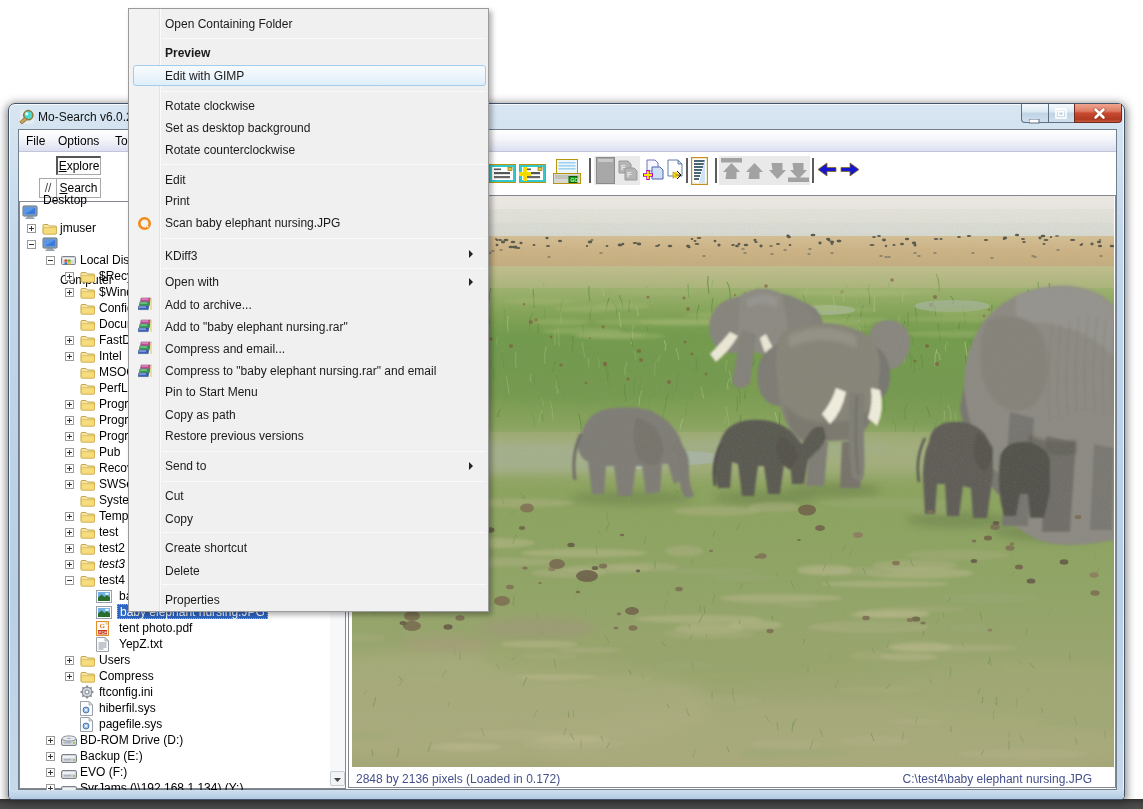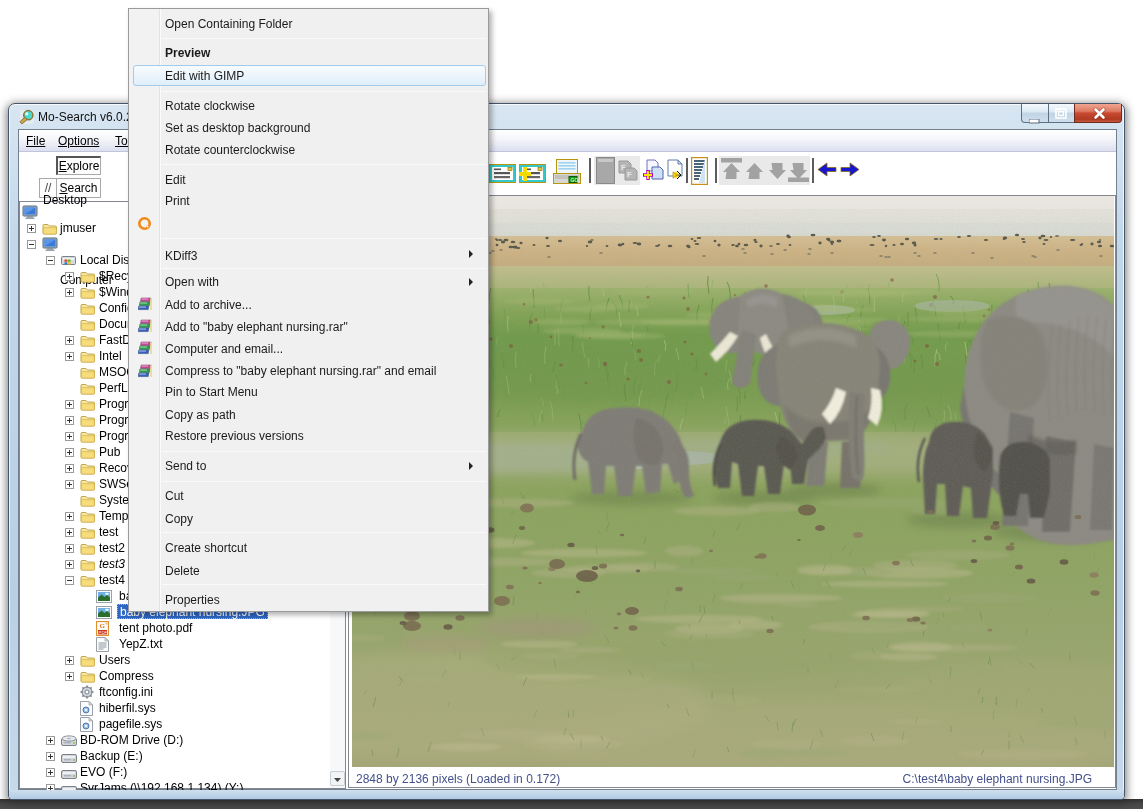--- a/index.html
+++ b/index.html
@@ -15,21 +15,21 @@
 #capbtns{position:absolute;left:1021px;top:104px;width:101px;height:19px;}
 .cb{position:absolute;top:0;height:19px;border:1px solid #5e6f84;border-top:none;background:linear-gradient(180deg,#f4f9fc 0%,#dce9f3 45%,#c0d4e5 50%,#cfdfec 100%);}
 .cb1{left:0;width:28px;border-radius:0 0 0 4px;}
 .cb2{left:27px;width:27px;}
 .cb3{left:53px;width:48px;border-radius:0 0 4px 0;border-color:#6e2c1e;
  background:linear-gradient(180deg,#f0a590 0%,#de7a62 40%,#c94b31 50%,#b03a22 85%,#c55a40 100%);}
 .glyph{position:absolute;font-size:11px;color:#3b3b3b;}
 #client{position:absolute;left:18px;top:129px;width:1099px;height:661px;background:#fff;border:1px solid #747f8d;}
 #menubar{position:absolute;left:19px;top:130px;width:1097px;height:22px;
  background:linear-gradient(180deg,#ffffff 0%,#f4f5fa 45%,#dcdff0 100%);border-bottom:1px solid #c2c4da;font-size:12px;color:#000;}
-#menubar span{position:absolute;top:4px;text-decoration:underline;}
+#menubar span{position:absolute;top:4px;}
 #toolband{position:absolute;left:19px;top:153px;width:1097px;height:42px;background:#fff;}
 .pbtn{position:absolute;background:#fdfdfd;border:1px solid #a9a9a9;font-size:12px;color:#000;text-align:center;}
 .tsep{position:absolute;width:2px;background:#5c5c5c;top:158px;height:25px;}
 #treepanel{position:absolute;left:19px;top:201px;width:327px;height:588px;background:#fff;border:1px solid #828790;overflow:hidden;}
 .trow{position:absolute;font-size:12px;color:#000;white-space:nowrap;}
 .ebox{position:absolute;width:9px;height:9px;border:1px solid #9a9a9a;background:#fff;}
 .ebox i{position:absolute;left:1px;top:3px;width:5px;height:1px;background:#333;}
 .ebox.plus b{position:absolute;left:3px;top:1px;width:1px;height:5px;background:#333;}
 .sel{position:absolute;background:#2e66c5;color:#fff;font-size:12px;padding:0 2px;border:1px dotted #9ab4e0;}
 #scroll{position:absolute;left:330px;top:202px;width:15px;height:586px;background:#f7f8fa;}
@@ -1493,20 +1493,21 @@
 <div class="mi" style="top:33.0px; font-weight:bold;">Preview</div>
 <div class="hl" style="top:56.0px;"></div>
 <div class="mi" style="top:55.5px;">Edit with GIMP</div>
 <div class="msep" style="top:81.5px;"></div>
 <div class="mi" style="top:85.8px;">Rotate clockwise</div>
 <div class="mi" style="top:107.8px;">Set as desktop background</div>
 <div class="mi" style="top:129.7px;">Rotate counterclockwise</div>
 <div class="msep" style="top:155.0px;"></div>
 <div class="mi" style="top:159.7px;">Edit</div>
 <div class="mi" style="top:181.3px;">Print</div>
+<div class="mi" style="top:203.3px;">Scan baby elephant nursing.JPG</div>
 <div class="icon" style="left:8px;top:206.8px;"><svg width="15" height="15" viewBox="0 0 15 15">
         <circle cx="7.5" cy="7.5" r="5.2" fill="none" stroke="#f08a18" stroke-width="2.6"></circle>
         <circle cx="10.8" cy="11" r="1.6" fill="#f08a18"></circle>
         <circle cx="10.6" cy="10.6" r="0.9" fill="#fff"></circle>
       </svg></div>
 <div class="msep" style="top:228.7px;"></div>
 <div class="mi" style="top:236px;">KDiff3</div>
 <div class="marr" style="top:240.7px;"></div>
 <div class="msep" style="top:258.8px;"></div>
 <div class="mi" style="top:262.3px;">Open with</div>
@@ -1528,21 +1529,21 @@
         <g transform="skewX(-8)">
           <rect x="3.2" y="1" width="10" height="3.6" fill="#c04898" stroke="#803068" stroke-width="0.5"></rect>
           <rect x="3.6" y="1.6" width="7" height="1" fill="#f0b0d8"></rect>
           <rect x="2.6" y="5" width="10" height="3.6" fill="#2f9b4f" stroke="#1c6a34" stroke-width="0.5"></rect>
           <rect x="3.0" y="5.6" width="7" height="1" fill="#a8e0b8"></rect>
           <rect x="2.0" y="9" width="10" height="3.6" fill="#3a62b8" stroke="#24407c" stroke-width="0.5"></rect>
           <rect x="2.4" y="9.6" width="7" height="1" fill="#b0c8f0"></rect>
         </g>
         <rect x="12.2" y="1" width="1.6" height="12" fill="#e8d890"></rect>
       </svg></div>
-<div class="mi" style="top:328.5px;">Computer and email...</div>
+<div class="mi" style="top:328.5px;">Compress and email...</div>
 <div class="icon" style="left:9px;top:332.0px;"><svg width="15" height="15" viewBox="0 0 15 15">
         <g transform="skewX(-8)">
           <rect x="3.2" y="1" width="10" height="3.6" fill="#c04898" stroke="#803068" stroke-width="0.5"></rect>
           <rect x="3.6" y="1.6" width="7" height="1" fill="#f0b0d8"></rect>
           <rect x="2.6" y="5" width="10" height="3.6" fill="#2f9b4f" stroke="#1c6a34" stroke-width="0.5"></rect>
           <rect x="3.0" y="5.6" width="7" height="1" fill="#a8e0b8"></rect>
           <rect x="2.0" y="9" width="10" height="3.6" fill="#3a62b8" stroke="#24407c" stroke-width="0.5"></rect>
           <rect x="2.4" y="9.6" width="7" height="1" fill="#b0c8f0"></rect>
         </g>
         <rect x="12.2" y="1" width="1.6" height="12" fill="#e8d890"></rect>

